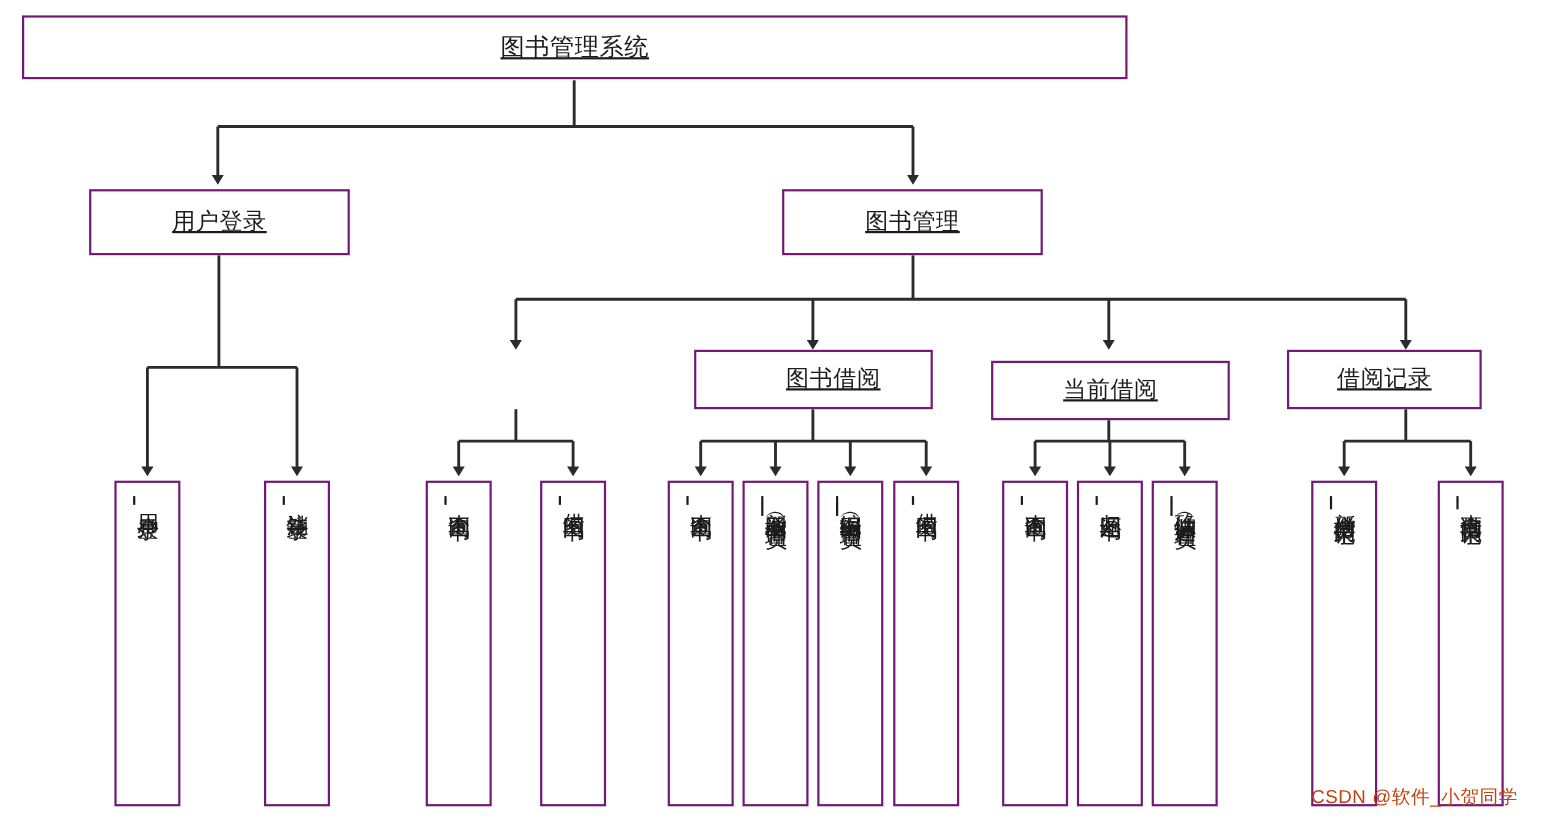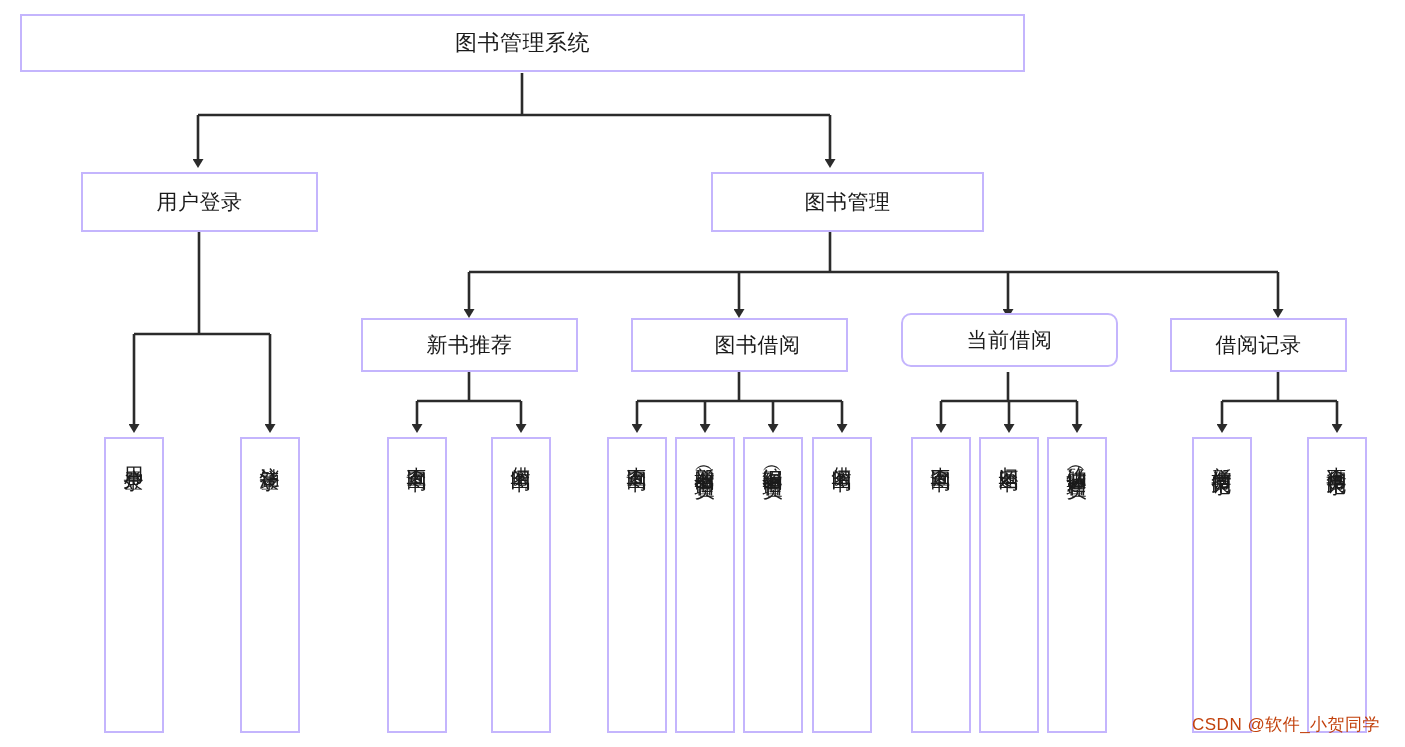--- a/index.html
+++ b/index.html
@@ -21,26 +21,27 @@
     position: absolute;
     left: 0;
     top: 0;
     width: 1405px;
     height: 747px;
     pointer-events: none;
   }
   .node {
     position: absolute;
     box-sizing: border-box;
-    border: 2px solid #c4b5fd;
+    border: 2px solid #701a75;
     background: #ffffff;
     display: flex;
     align-items: center;
     justify-content: center;
     color: #1b1b1b;
+    text-decoration: underline;
   }
   .node .label {
     display: block;
     text-align: center;
     line-height: 1.08;
     letter-spacing: 0.5px;
   }
   
   .node.horiz .label {
     writing-mode: horizontal-tb;
@@ -130,33 +131,30 @@
   </svg>
 
   <div class="node horiz root" style="left:20px; top:14px; width:1005px; height:58px;">
     <span class="label">图书管理系统</span>
   </div>
 
   <div class="node horiz" style="left:81px; top:172px; width:237px; height:60px;">
     <span class="label">用户登录</span>
   </div>
 
-  <div class="node horiz" style="left:711px; top:172px; width:273px; height:60px;">
+  <div class="node horiz" style="left:711px; top:172px; width:237px; height:60px;">
     <span class="label">图书管理</span>
   </div>
 
-  <div class="node horiz" style="left:361px; top:318px; width:217px; height:54px;">
-    <span class="label">新书推荐</span>
-  </div>
 
   <div class="node horiz" style="left:631px; top:318px; width:217px; height:54px;padding-left:36px;">
     <span class="label">图书借阅</span>
   </div>
 
-  <div class="node horiz" style="left:901px; top:313px; width:217px; height:54px;border-radius:10px;">
+  <div class="node horiz" style="left:901px; top:328px; width:217px; height:54px;">
     <span class="label">当前借阅</span>
   </div>
 
   <div class="node horiz" style="left:1170px; top:318px; width:177px; height:54px;">
     <span class="label">借阅记录</span>
   </div>
 
   <div class="node vert" style="left:104px; top:437px; width:60px; height:296px;">
     <span class="label">用户登录</span>
   </div>

